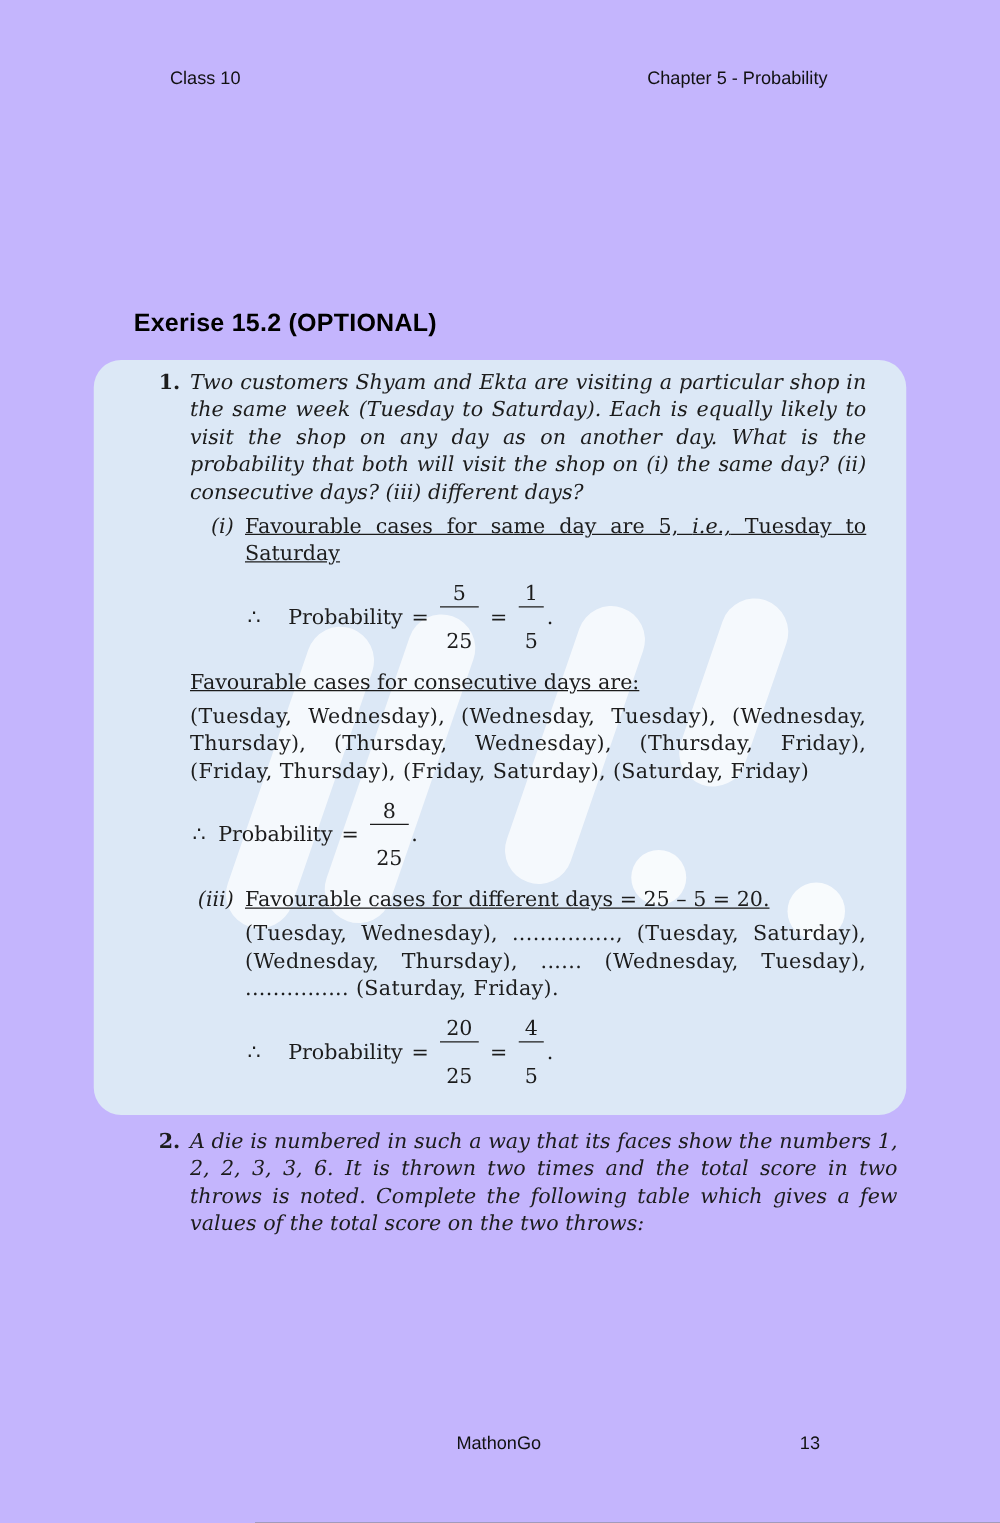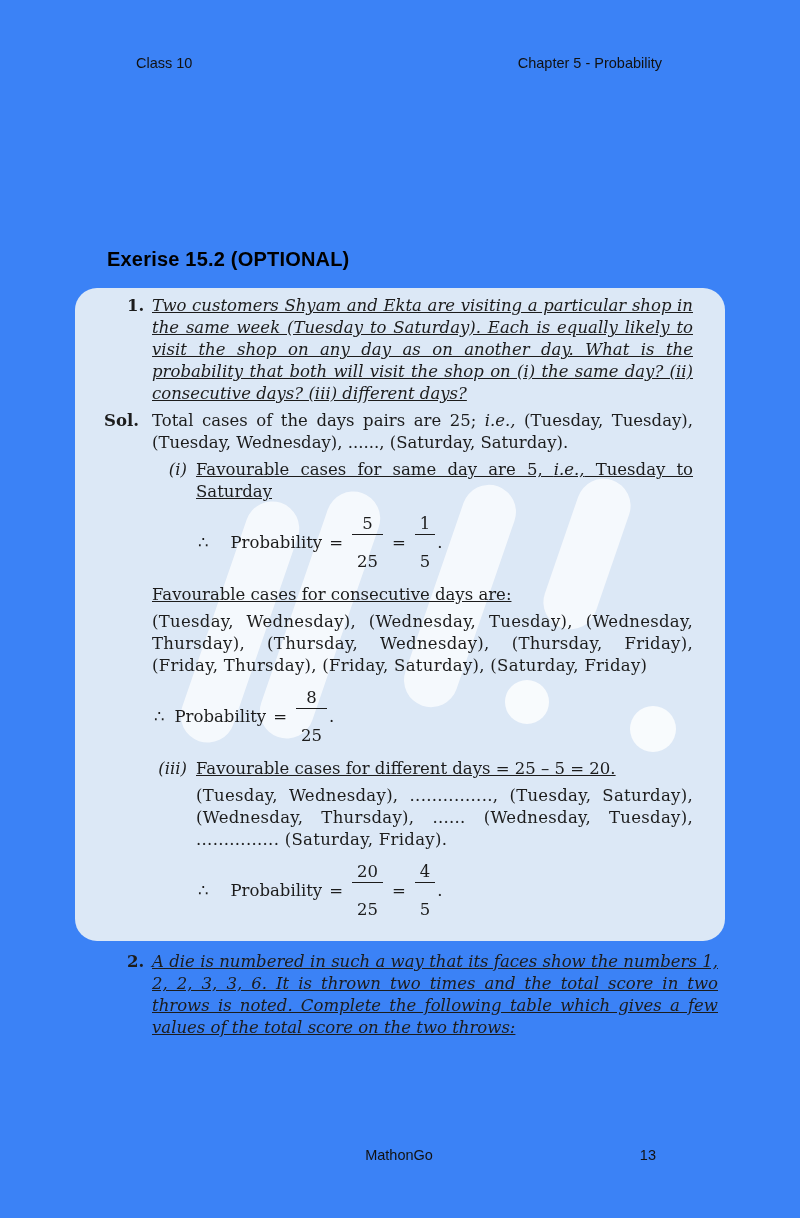--- a/index.html
+++ b/index.html
@@ -1,19 +1,19 @@
 <!DOCTYPE html>
 <html><head>
 <meta charset="utf-8">
 <style>
   * { margin:0; padding:0; box-sizing:border-box; }
   html,body { background:#888; }
   .page {
     position:relative; width:800px; height:1218px; margin:0 auto;
-    background:#3b82f6; color:#1c1c1c;
+    background:#c4b5fd; color:#1c1c1c;
     font-family:"DejaVu Serif", serif; font-size:16.5px; line-height:22px;
     overflow:hidden;
   }
   
   .runhead {
     position:absolute; top:52px; left:136px; width:526px;
     display:flex; justify-content:space-between;
     font-family:"Liberation Sans", sans-serif; font-size:14.5px; color:#111;
   }
   .runfoot {
@@ -44,21 +44,21 @@
   .wm-b1 { left:38px;  top:28px; height:252px; }
   .wm-b2 { left:118px; top:18px; height:258px; }
   .wm-b3 { left:258px; top:12px; height:232px; }
   .wm-b4 { left:385px; top:8px;  height:156px; }
   .wm-dot { position:absolute; background:rgba(255,255,255,0.8); border-radius:50%; }
   .wm-d1 { left:330px; top:212px; width:44px; height:44px; }
   .wm-d2 { left:455px; top:238px; width:46px; height:46px; }
   
   .q-row { display:flex; margin-left:23px; }
   .q-num { flex:none; width:25px; font-weight:700; }
-  .q-text { flex:1; font-style:italic; text-align:justify;text-decoration:underline; }
+  .q-text { flex:1; font-style:italic; text-align:justify; }
   .sol-row { display:flex; margin-top:5px; }
   .sol-label { flex:none; width:48px; font-weight:700; }
   .sol-text { flex:1; text-align:justify; }
   .part-row { display:flex; margin-left:48px; margin-top:5px; }
   .part-label { flex:none; width:44px; text-align:right; padding-right:9px; font-style:italic; }
   .part-body { flex:1; }
   .jtext { text-align:justify;text-decoration:underline; }
   .cases { margin-top:5px; text-align:justify; letter-spacing:0.3px; }
   .it { font-style:italic; }
   
@@ -96,24 +96,20 @@
         <div class="wm-dot wm-d2"></div>
       </div>
 
       <div class="boxinner">
 
         <div class="q-row">
           <span class="q-num">1.</span>
           <div class="q-text">Two customers Shyam and Ekta are visiting a particular shop in the same week (Tuesday to Saturday). Each is equally likely to visit the shop on any day as on another day. What is the probability that both will visit the shop on (i) the same day? (ii) consecutive days? (iii) different days?</div>
         </div>
 
-        <div class="sol-row">
-          <span class="sol-label">Sol.</span>
-          <div class="sol-text"><span>Total cases of the days pairs are 25; </span><span class="it">i.e.,</span><span> (Tuesday, Tuesday), (Tuesday, Wednesday), ......, (Saturday, Saturday).</span></div>
-        </div>
 
         <div class="part-row">
           <span class="part-label">(i)</span>
           <div class="part-body">
             <div class="jtext"><span>Favourable cases for same day are 5, </span><span class="it">i.e.,</span><span> Tuesday to Saturday</span></div>
             <div class="probline">
               <span class="tf wide">∴</span>
               <span>Probability</span>
               <span class="eq">=</span>
               <span class="frac">

